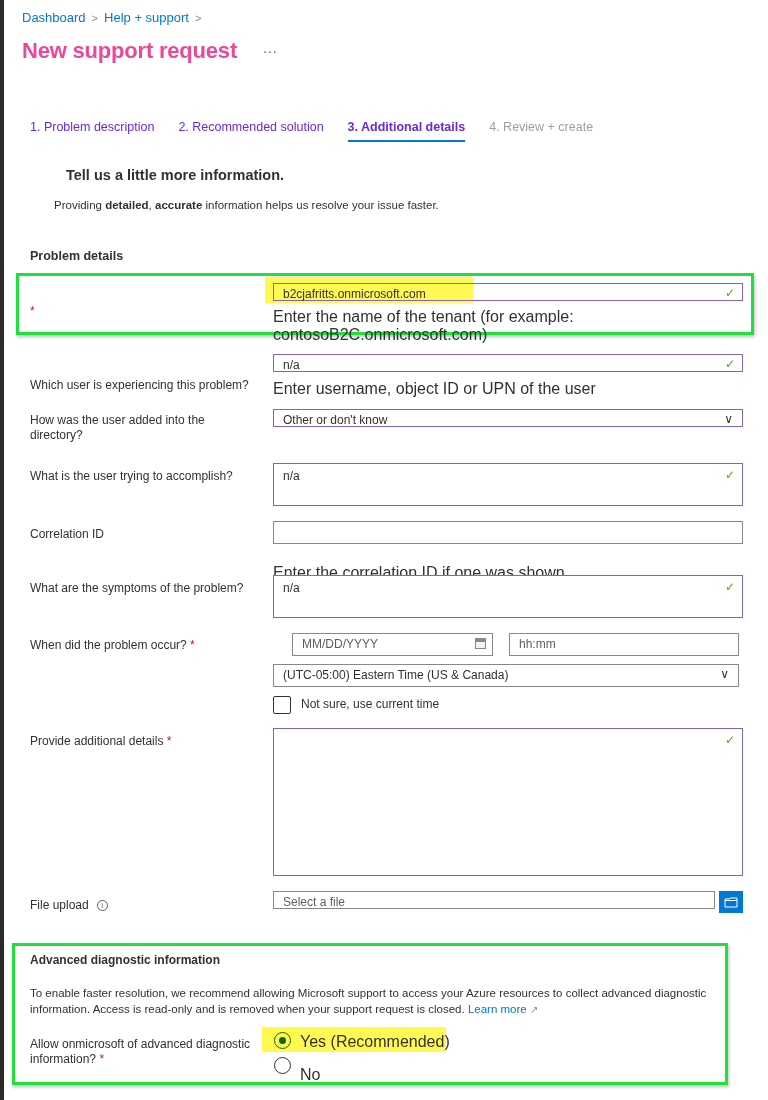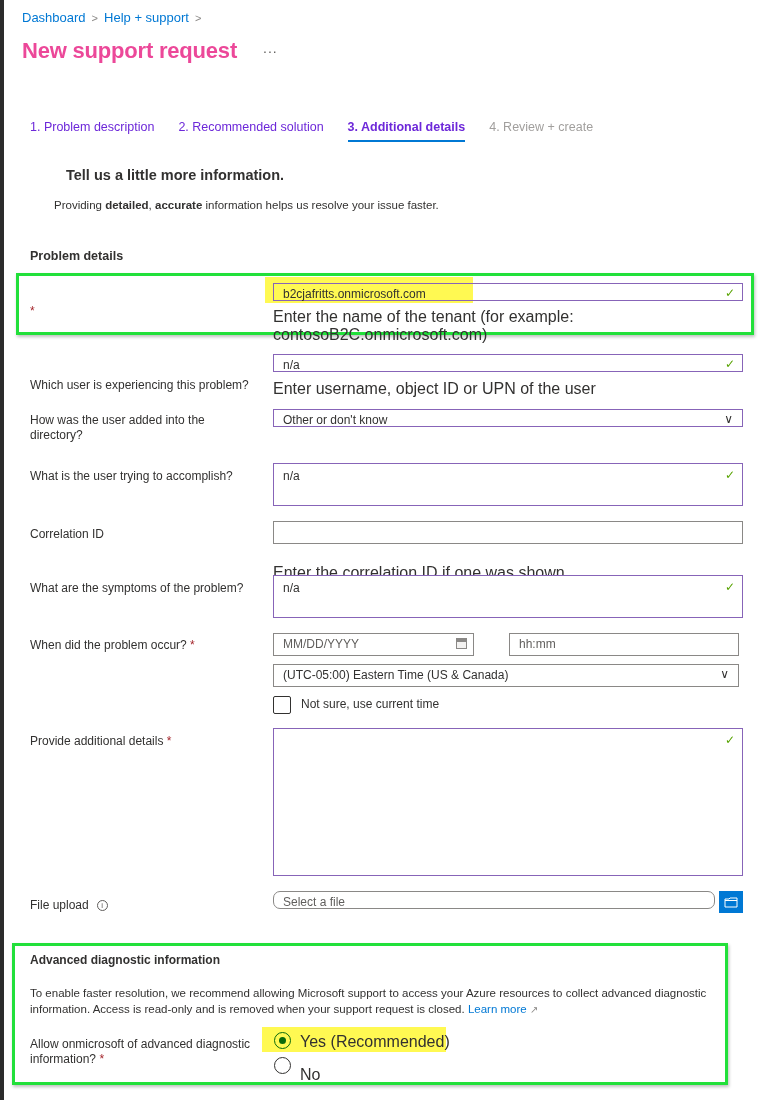--- a/index.html
+++ b/index.html
@@ -123,21 +123,21 @@
 
 <div class="label" style="top:581px;">What are the symptoms of the problem?</div>
 <div class="textarea" style="top:575px; height:43px;">
   <span>n/a</span>
   <span class="check">✓</span>
 </div>
 
 <div class="label" style="top:638px;">
   <span>When did the problem occur?</span> <span class="req">*</span>
 </div>
-<div class="input gray" style="top:633px; width:201px; height:23px;">
+<div class="input gray" style="top:633px; width:201px; height:23px;margin-left:19px;">
   <span class="placeholder">MM/DD/YYYY</span>
   <span style="position:absolute; right:6px; top:4px; width:11px; height:11px; border:1px solid #8a8886; background:linear-gradient(#8a8886 0 3px, #f3f2f1 3px);"></span>
 </div>
 <div class="input gray" style="left:509px; top:633px; width:230px; height:23px;">
   <span class="placeholder">hh:mm</span>
 </div>
 <div class="input gray" style="top:664px; width:466px; height:23px;">
   <span>(UTC-05:00) Eastern Time (US &amp; Canada)</span>
   <span class="chev">∨</span>
 </div>
@@ -147,21 +147,21 @@
 <div class="label" style="top:734px;">
   <span>Provide additional details</span> <span class="req">*</span>
 </div>
 <div class="textarea" style="top:728px; height:148px;">
   <span class="check">✓</span>
 </div>
 
 <div class="label" style="top:898px;">
   <span>File upload</span><span class="info-icon">i</span>
 </div>
-<div class="input gray" style="top:891px; width:442px;border-radius:7px;">
+<div class="input gray" style="top:891px; width:442px;">
   <span class="placeholder" title="Select a file">Select a file</span>
 </div>
 <div class="browse-btn">
   <svg width="14" height="11" viewBox="0 0 14 11">
     <path d="M1 2 H5 L6 1 H13 V10 H1 Z" fill="none" stroke="#fff" stroke-width="1"></path>
     <line x1="1" y1="3.5" x2="13" y2="3.5" stroke="#fff" stroke-width="1"></line>
   </svg>
 </div>
 
 <div class="highlight-box" style="left:12px; top:943px; width:716px; height:142px;"></div>

